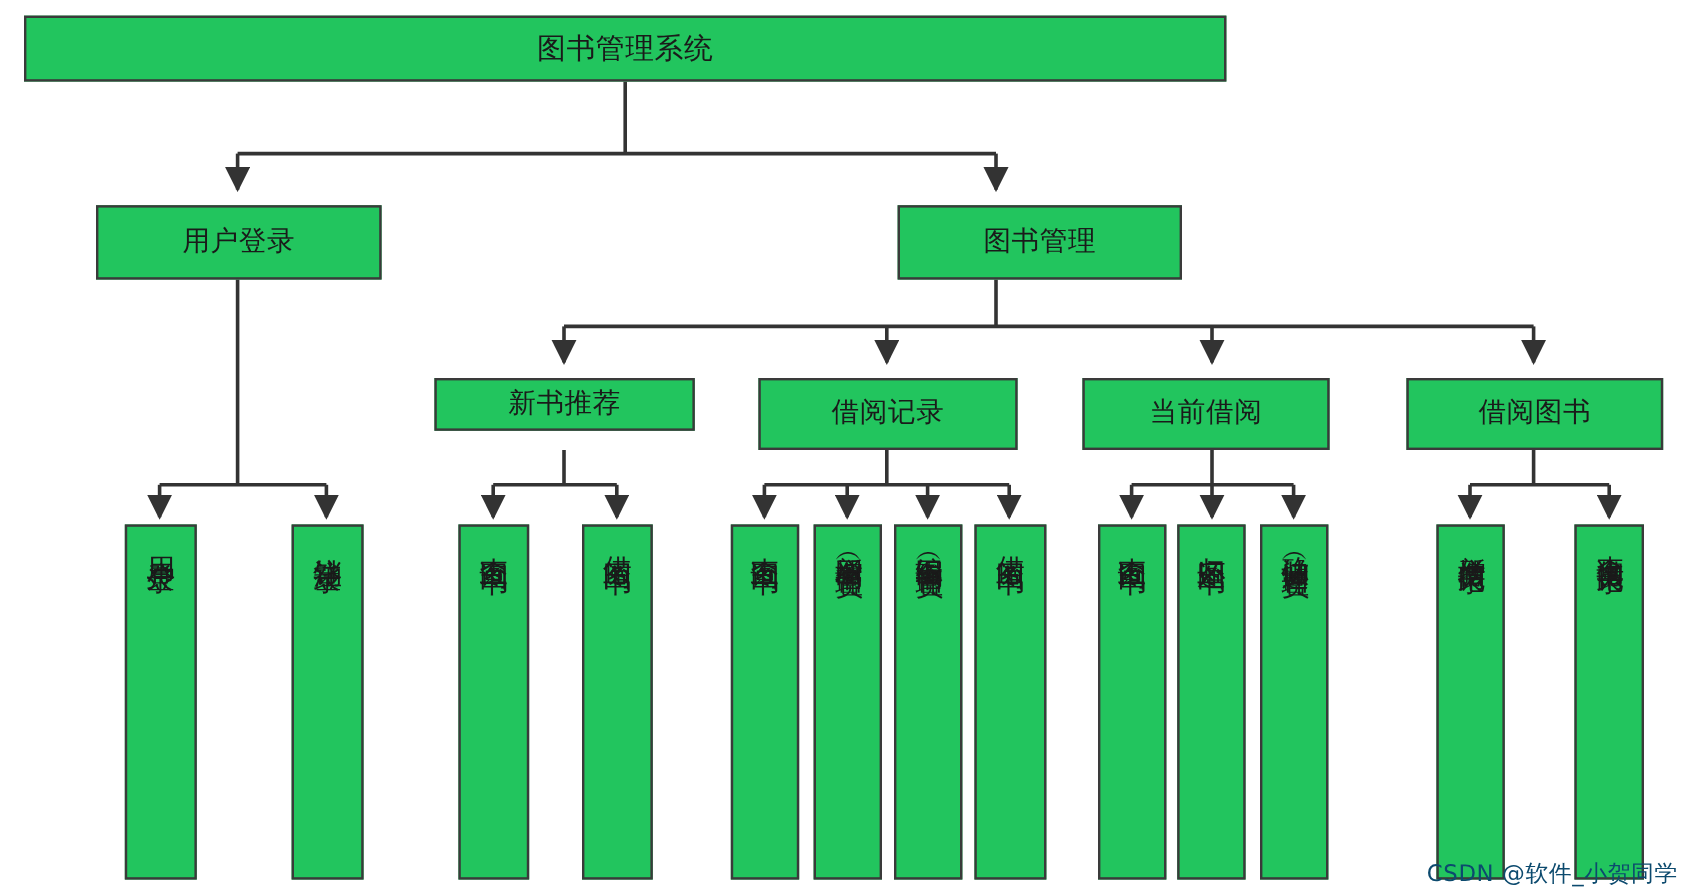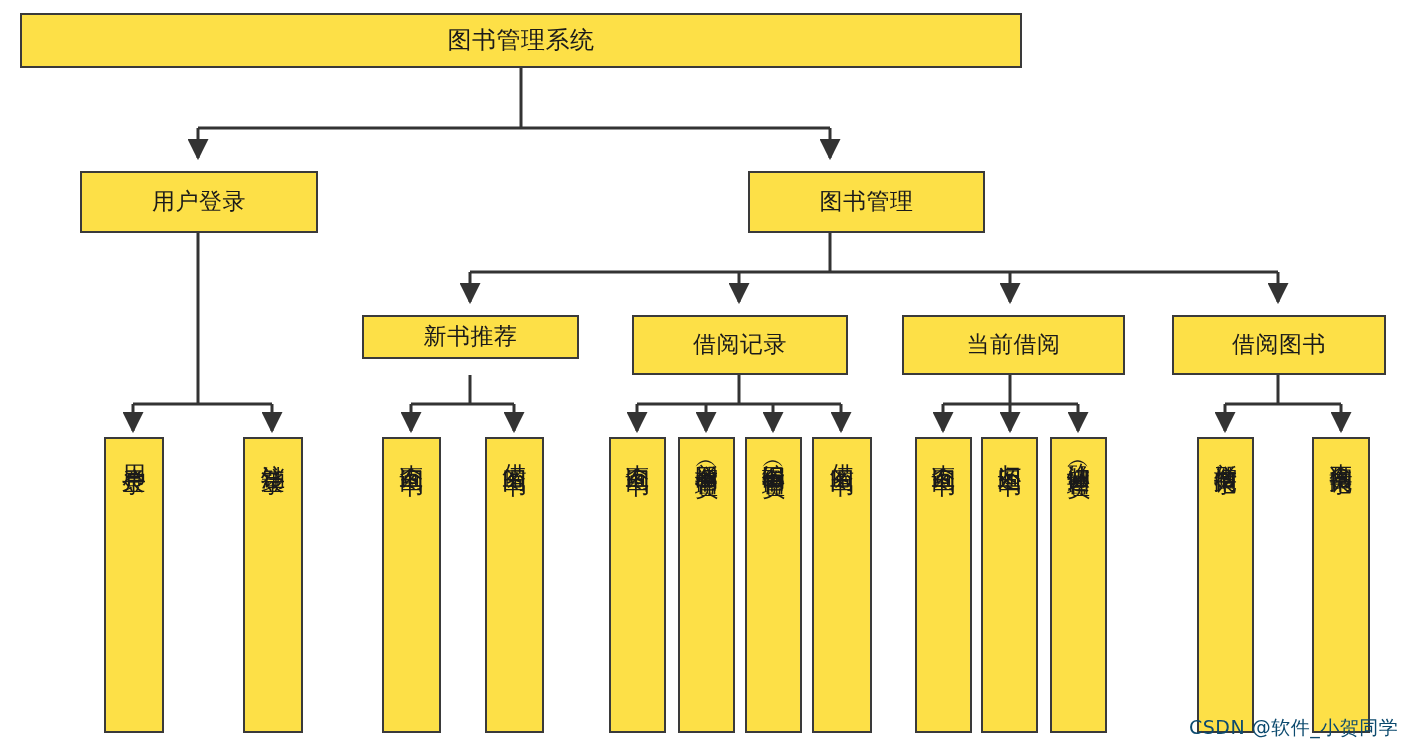--- a/index.html
+++ b/index.html
@@ -22,21 +22,21 @@
     left: 0;
     top: 0;
     width: 1405px;
     height: 747px;
     pointer-events: none;
   }
   .node {
     position: absolute;
     box-sizing: border-box;
     border: 2px solid #3a3a3a;
-    background: #fde047;
+    background: #22c55e;
     color: #1a1a1a;
     display: flex;
     align-items: center;
     justify-content: center;
     text-align: center;
   }
   .node .lbl {
     display: block;
     line-height: 1.18;
   }
@@ -141,21 +141,21 @@
   </div>
 
   <div class="node h" style="left:362px; top:315px; width:217px; height:44px;">
     <span class="lbl">新书推荐</span>
   </div>
 
   <div class="node h" style="left:632px; top:315px; width:216px; height:60px;">
     <span class="lbl">借阅记录</span>
   </div>
 
-  <div class="node h" style="left:902px; top:315px; width:223px; height:60px;">
+  <div class="node h" style="left:902px; top:315px; width:206px; height:60px;">
     <span class="lbl">当前借阅</span>
   </div>
 
   <div class="node h" style="left:1172px; top:315px; width:214px; height:60px;">
     <span class="lbl">借阅图书</span>
   </div>
 
   <div class="node v" style="left:104px; top:437px; width:60px; height:296px;">
     <span class="lbl">用户登录</span>
   </div>

